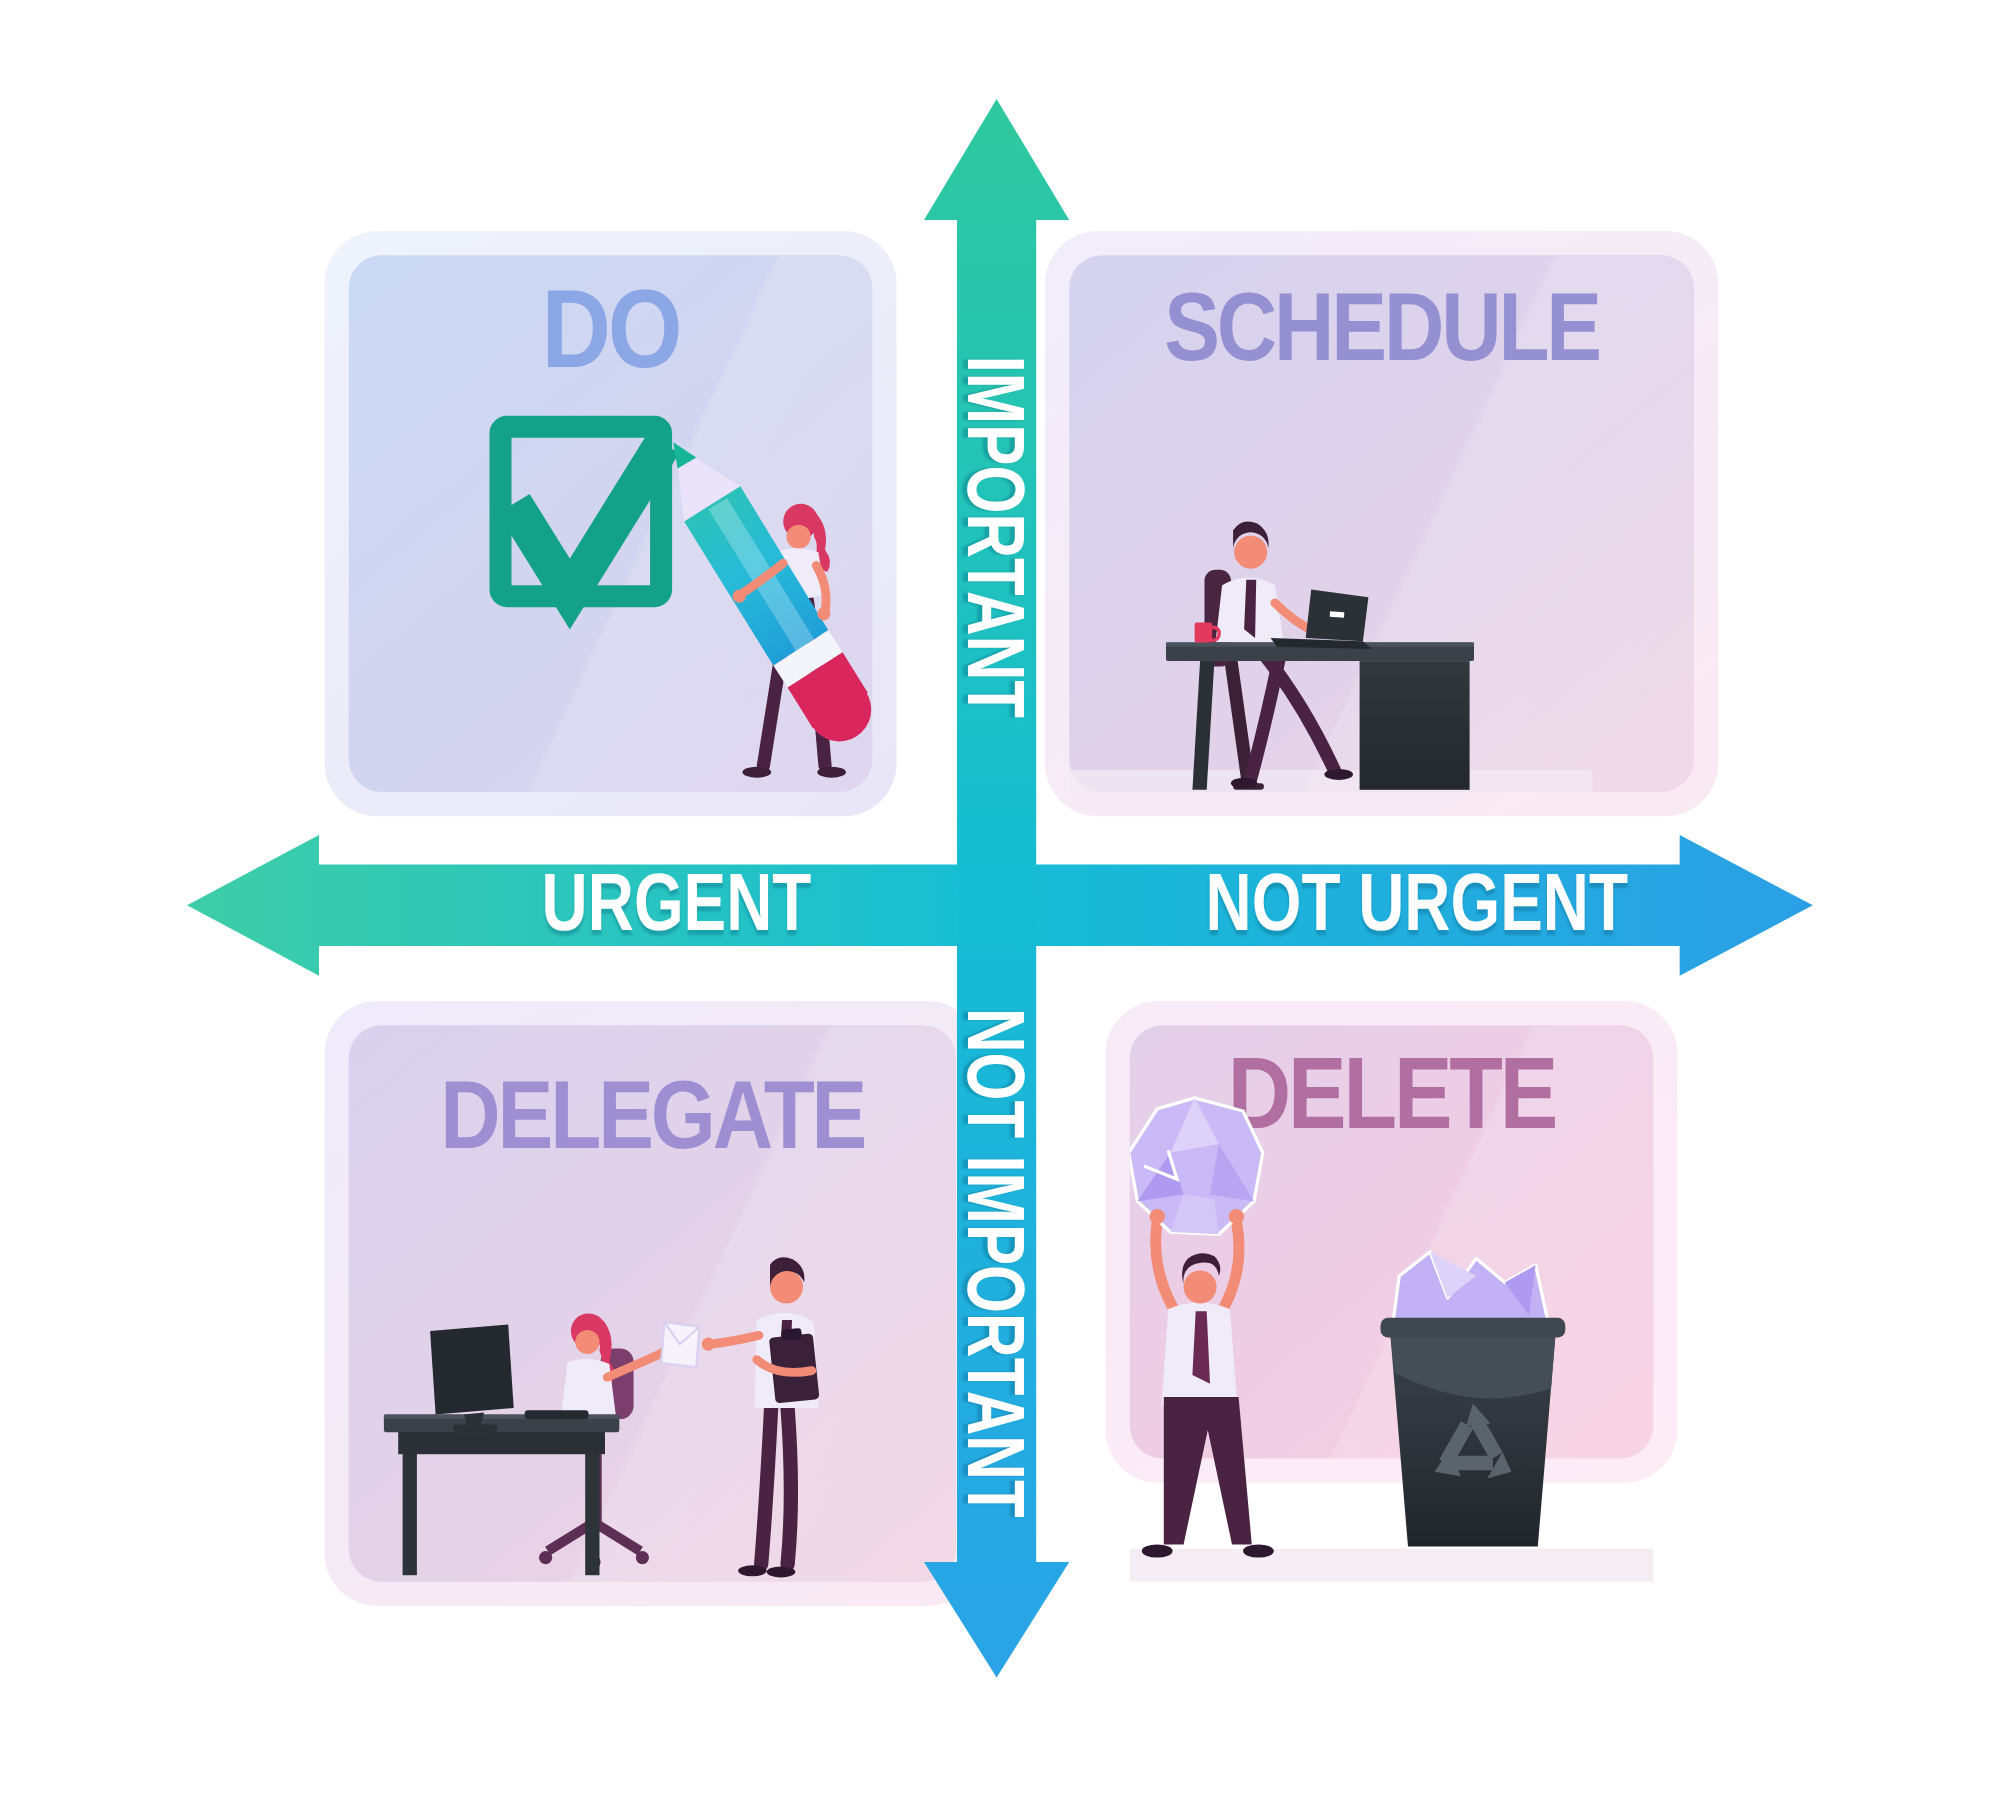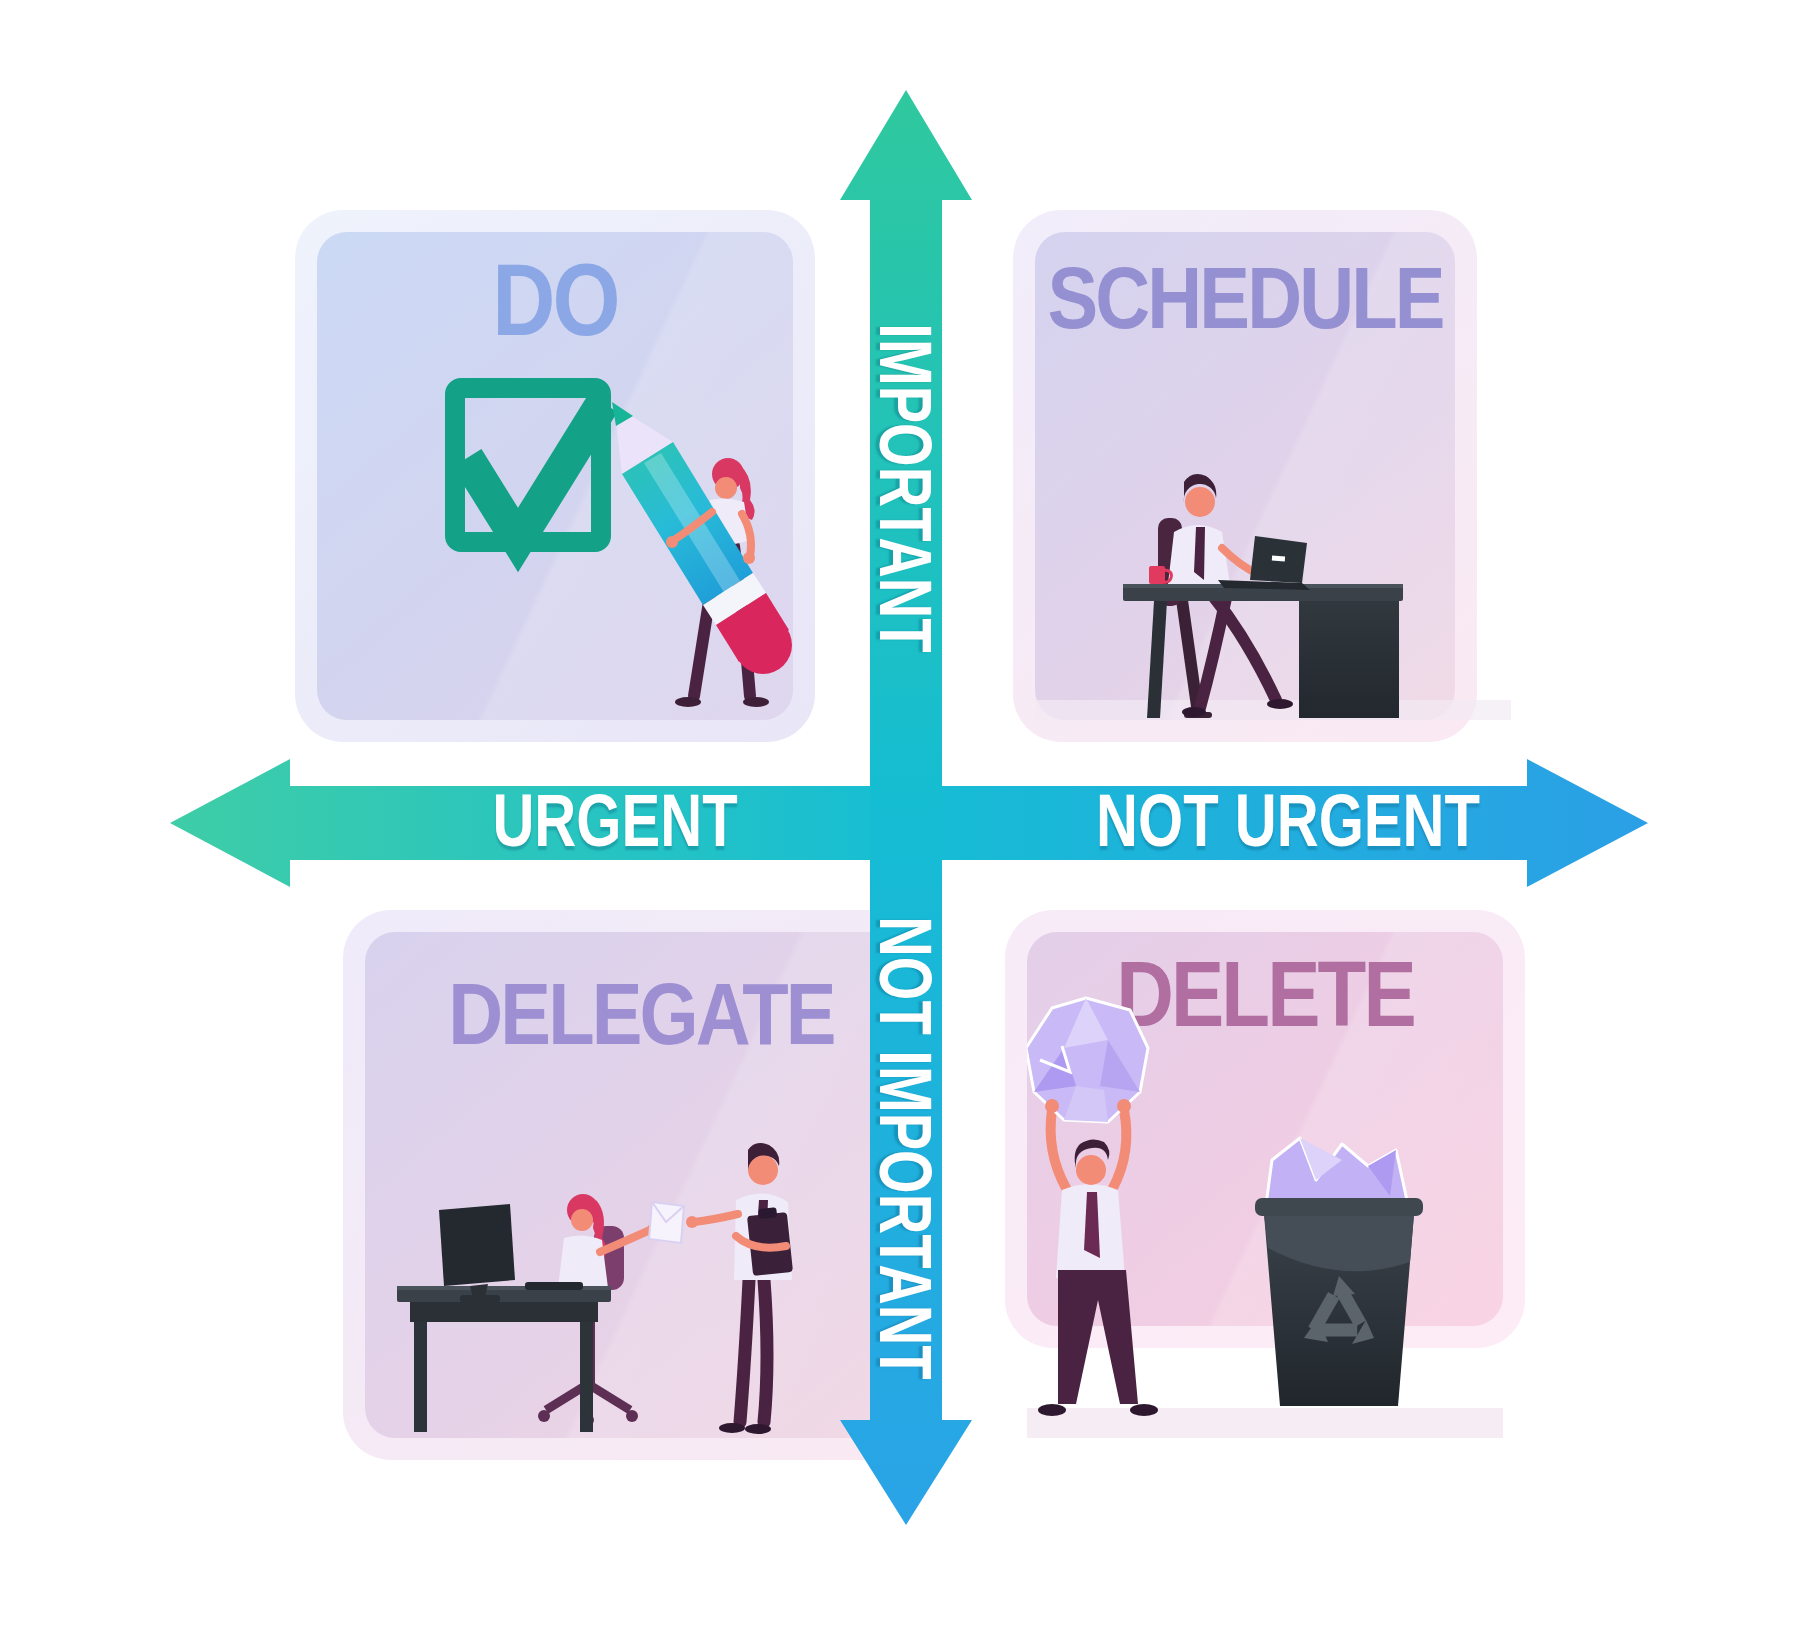--- a/index.html
+++ b/index.html
@@ -6,23 +6,23 @@
   body{font-family:"Liberation Sans","DejaVu Sans",sans-serif;}
   .stage{position:relative;width:1820px;height:1652px;background:#ffffff;overflow:hidden;}
 
   
   .panel{position:absolute;border-radius:48px;}
   .panel .inner{position:absolute;inset:22px;border-radius:30px;overflow:hidden;}
   .panel .inner::after{content:"";position:absolute;inset:0;
      background:linear-gradient(115deg,rgba(255,255,255,0) 55%,rgba(255,255,255,0.16) 56%,rgba(255,255,255,0.10) 100%);}
   #q-do{left:295px;top:210px;width:520px;height:532px;background:linear-gradient(145deg,#eff3fc,#e9e6f7);}
   #q-do .inner{background:linear-gradient(140deg,#cbd9f5 0%,#d3d4ef 55%,#dbd2ec 100%);}
-  #q-schedule{left:1013px;top:210px;width:464px;height:532px;background:linear-gradient(145deg,#f1edfa,#fae9f2);}
+  #q-schedule{left:950px;top:210px;width:612px;height:532px;background:linear-gradient(145deg,#f1edfa,#fae9f2);}
   #q-schedule .inner{background:linear-gradient(140deg,#d4d3ef 0%,#e2d2e9 60%,#efd6e4 100%);}
-  #q-delegate{left:295px;top:910px;width:596px;height:550px;background:linear-gradient(145deg,#efebfa,#f9e9f2);margin-left:48px;}
+  #q-delegate{left:295px;top:910px;width:596px;height:550px;background:linear-gradient(145deg,#efebfa,#f9e9f2);}
   #q-delegate .inner{background:linear-gradient(140deg,#d8d2ee 0%,#e6d2e7 60%,#f0d4e2 100%);}
   #q-delete{left:1005px;top:910px;width:520px;height:438px;background:linear-gradient(145deg,#f7ebf7,#fdecf6);}
   #q-delete .inner{background:linear-gradient(140deg,#e3cfe9 0%,#eecde4 50%,#f8cfe0 100%);}
 
   .q-title{position:absolute;left:50%;white-space:nowrap;font-weight:bold;
      transform:translateX(-50%) scale(0.95,1.1);letter-spacing:-3px;z-index:1;}
   #q-do .q-title{top:38px;font-size:92px;color:#8ca7e6;}
   #q-schedule .q-title{top:42px;font-size:80px;color:#9590d1;}
   #q-delegate .q-title{top:58px;font-size:80px;color:#9d8fd2;}
   #q-delete .q-title{top:36px;font-size:84px;color:#b06fa0;}

